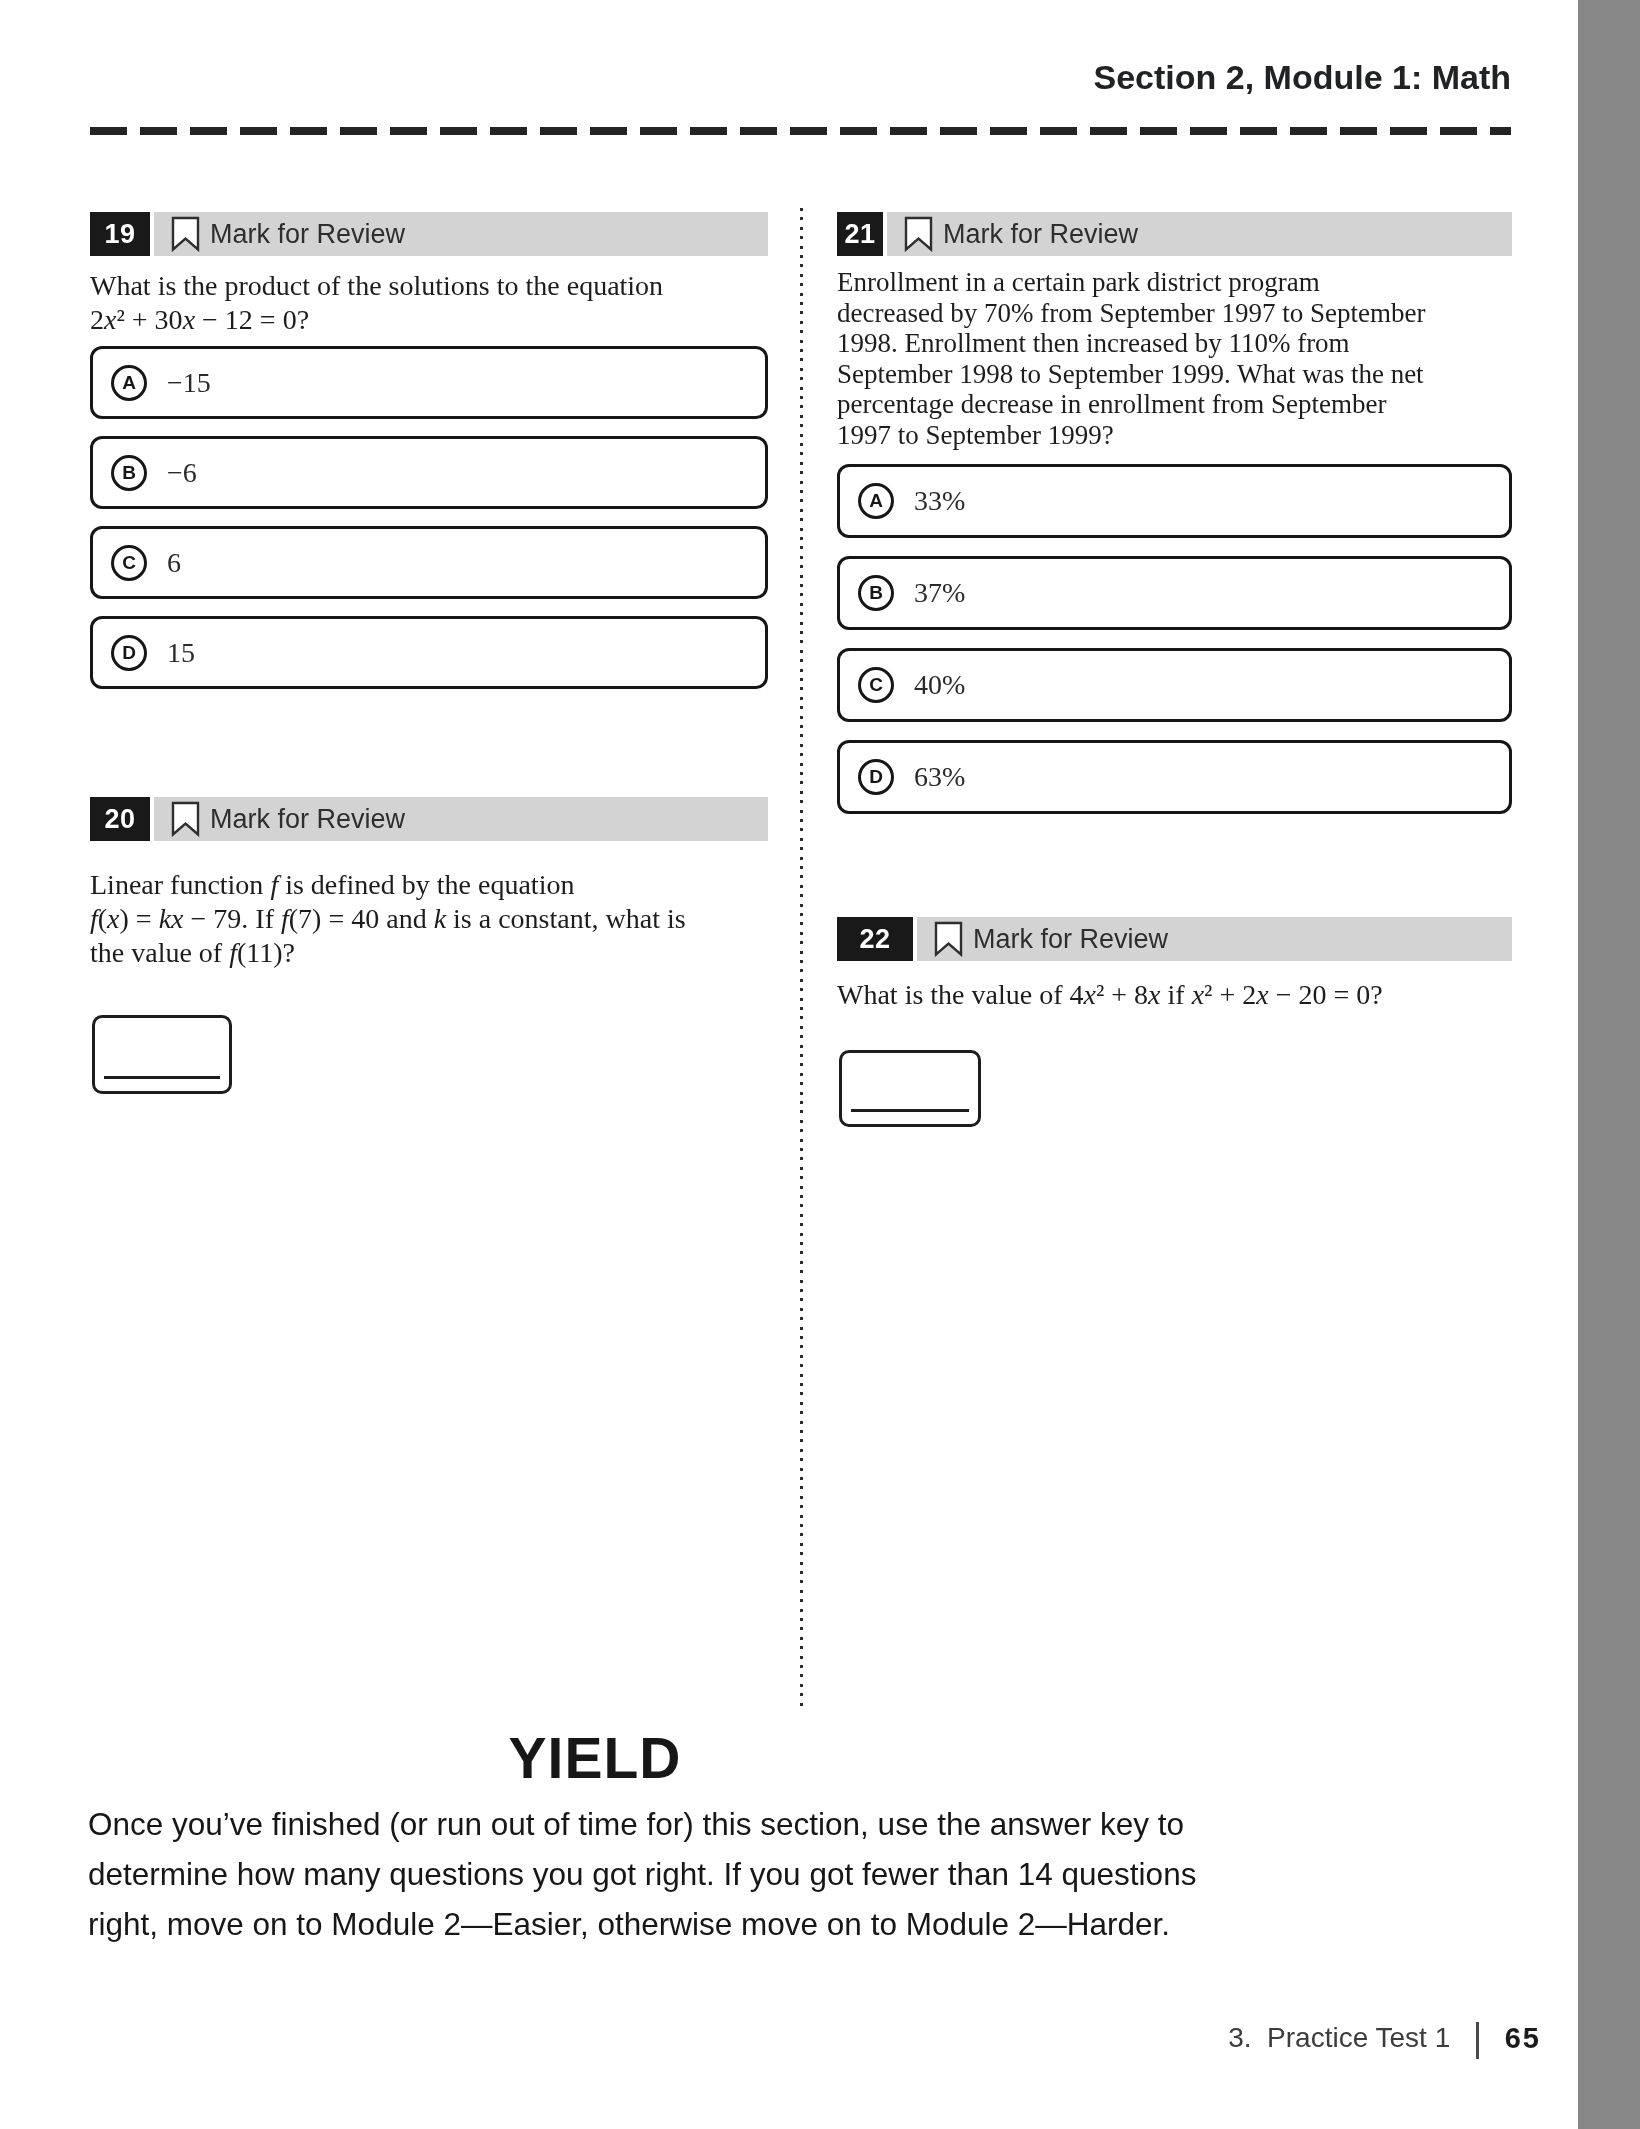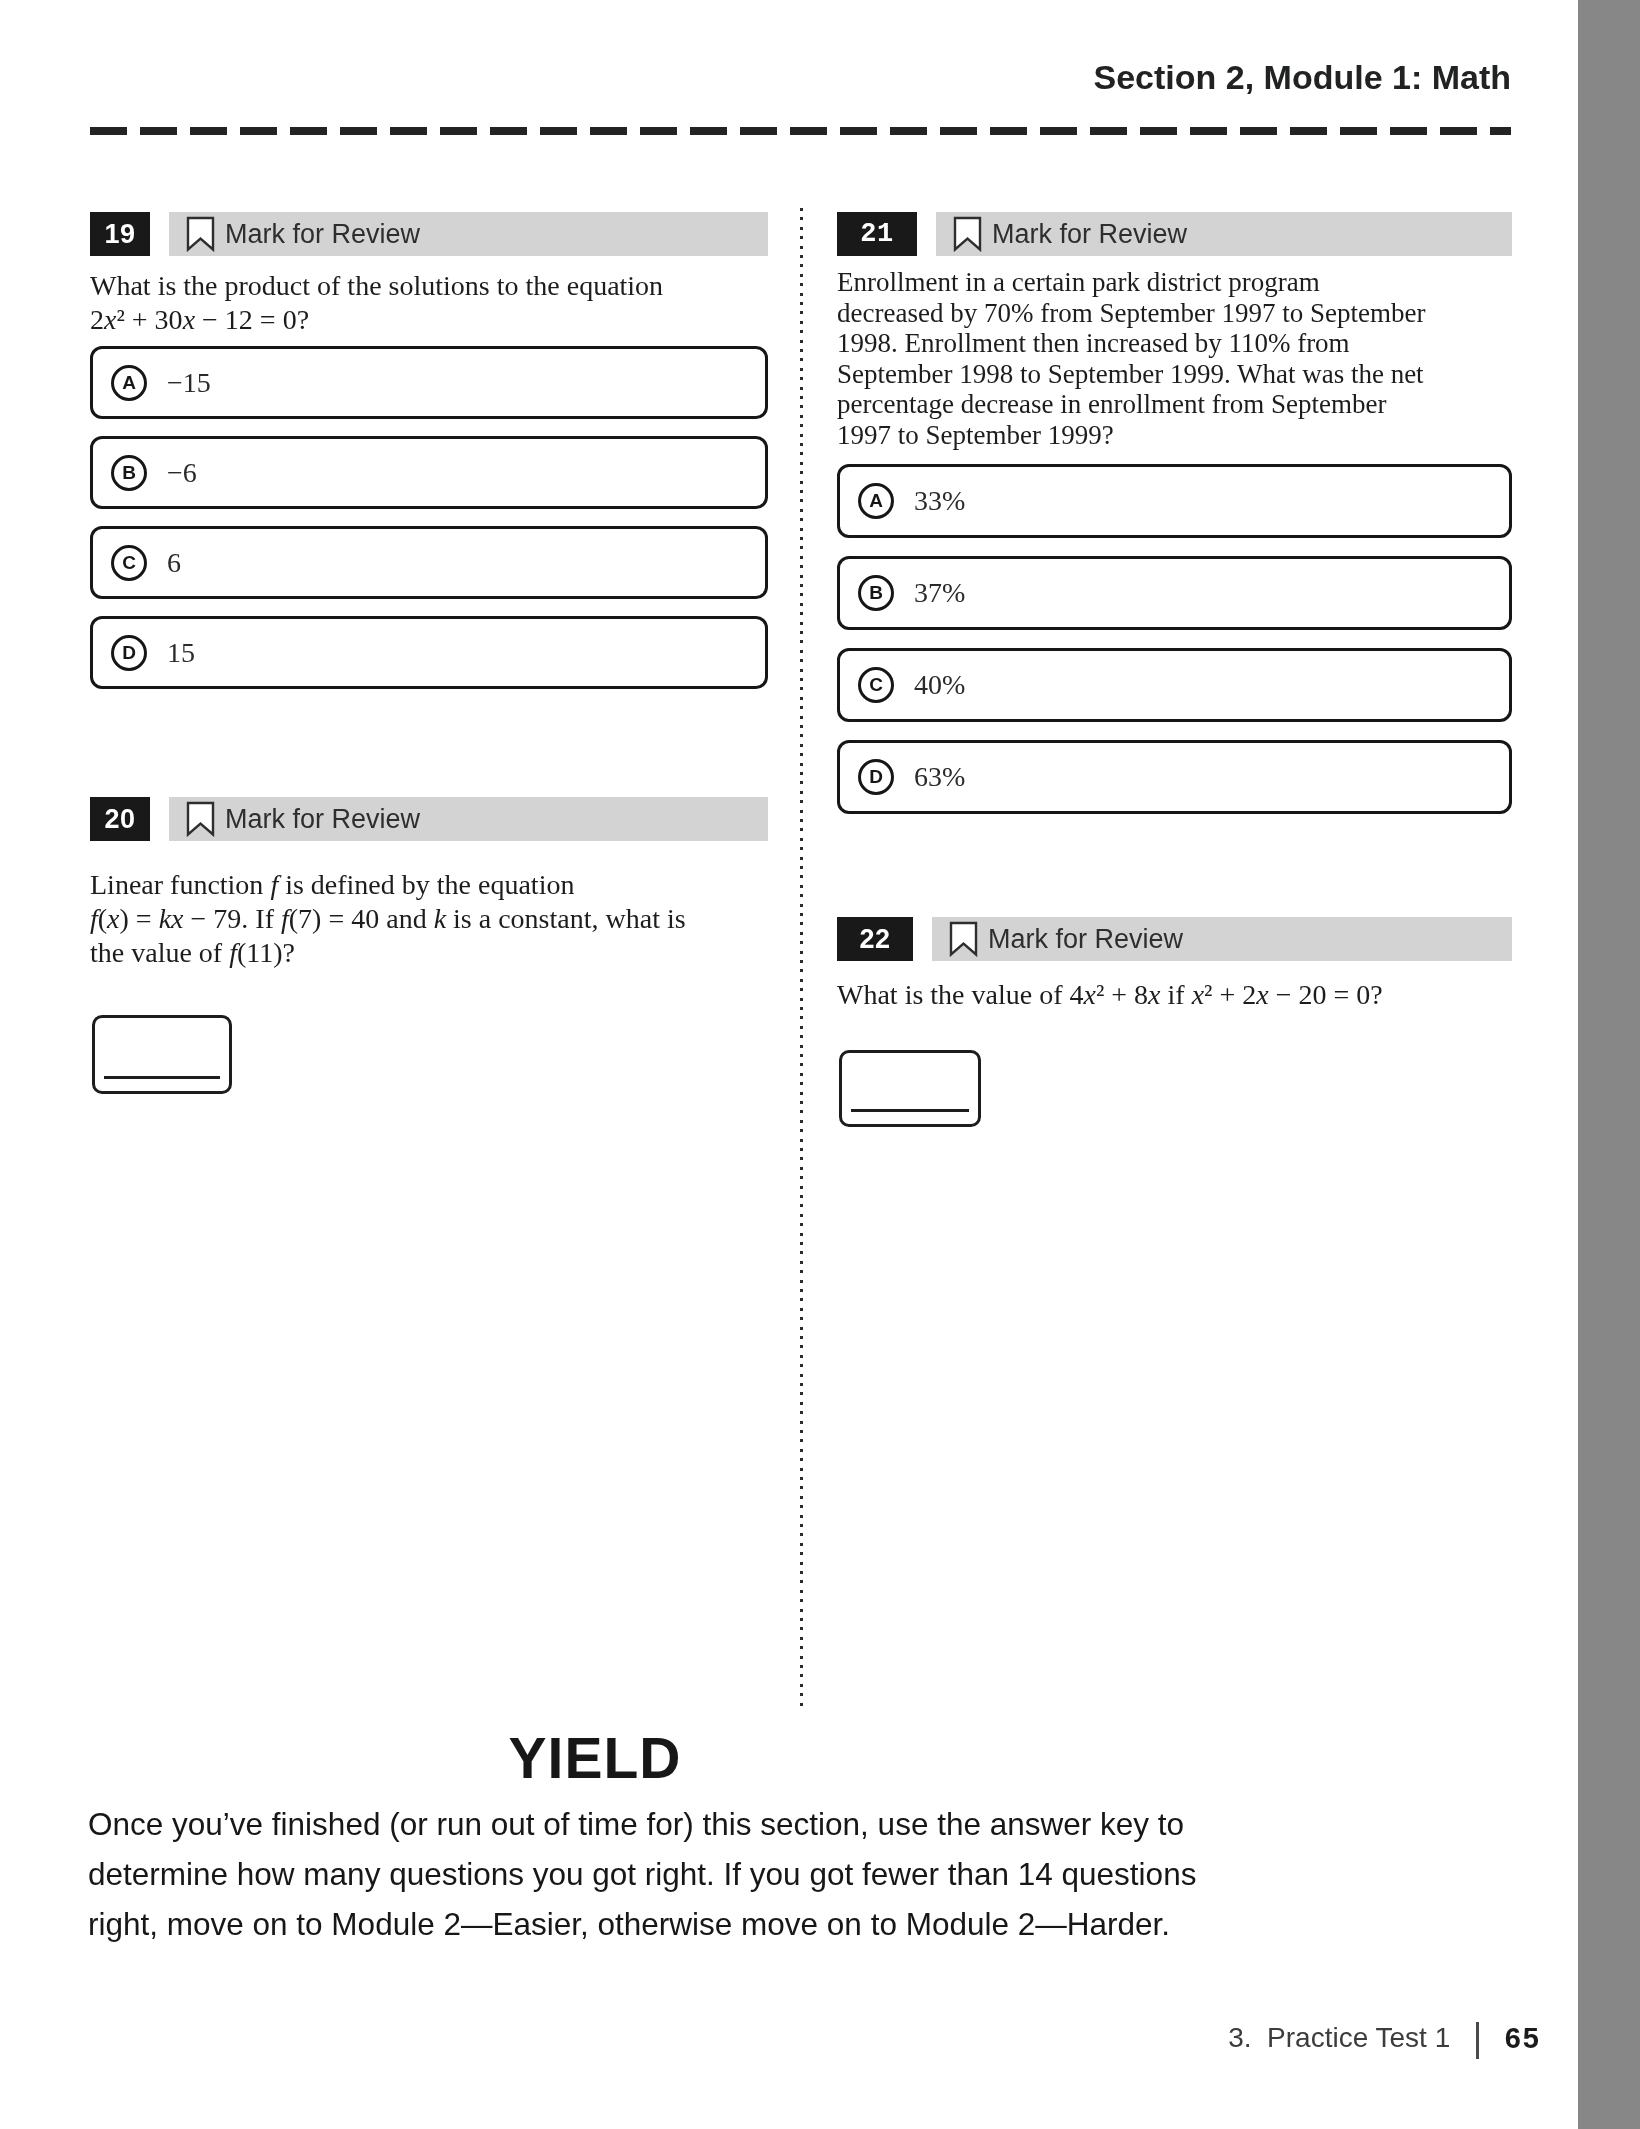--- a/index.html
+++ b/index.html
@@ -20,21 +20,21 @@
 
   .divider-dotted { position: absolute; left: 800px; top: 208px; width: 3px; height: 1498px;
                     background: repeating-linear-gradient(to bottom, #2c2c2c 0 3px, transparent 3px 9.4px); }
 
   .question { position: absolute; }
 
   .q-header { display: flex; height: 44px; }
   .q-num { width: 60px; background: #191919; color: #ffffff; font-weight: 700;
            font-size: 27px; display: flex; align-items: center; justify-content: center;
            letter-spacing: 0.5px; }
-  .q-bar { flex: 1; margin-left: 19px; background: #d3d3d3; display: flex;
+  .q-bar { flex: 1; margin-left: 4px; background: #d3d3d3; display: flex;
            align-items: center; padding-left: 17px; gap: 10px; cursor: pointer; }
   .bookmark { display: block; }
   .q-bar-label { font-size: 27px; font-weight: 500; color: #2e2e2e; }
 
   .q-text { margin-top: 13px;
             font-family: Liberation Serif, serif;
             font-size: 28px; line-height: 34px; color: #1d1d1d; }
   .q-text.tight { margin-top: 11px; font-size: 27px; line-height: 30.5px; }
   .q-text .mi { font-style: italic; }
   .qline { white-space: nowrap; }
@@ -126,21 +126,21 @@
         <div class="qline"><span class="mi">f</span><span>(</span><span class="mi">x</span><span>) = </span><span class="mi">kx</span><span> − 79. If </span><span class="mi">f</span><span>(7) = 40 and </span><span class="mi">k</span><span> is a constant, what is</span></div>
         <div class="qline"><span>the value of </span><span class="mi">f</span><span>(11)?</span></div>
       </div>
     <div class="fr-box" style="margin-top:45px; margin-left:2px; width:140px; height:79px;">
       <div class="fr-line"></div>
     </div>
   </section>
 
   <section class="question" style="left:837px; top:212px; width:675px;">
     <div class="q-header">
-      <div class="q-num" style="width:80px;font-family:Liberation Mono, monospace;">21</div>
+      <div class="q-num" style="width:46px;">21</div>
       <div class="q-bar">
         <svg class="bookmark" width="29" height="36" viewBox="0 0 29 36">
           <path d="M2 2 H27 V33.5 L14.5 22.5 L2 33.5 Z" fill="#ffffff" stroke="#2e2e2e" stroke-width="2.4" stroke-linejoin="miter"></path>
         </svg>
         <span class="q-bar-label">Mark for Review</span>
       </div>
     </div>
     <div class="q-text tight">
         <div class="qline"><span>Enrollment in a certain park district program</span></div>
         <div class="qline"><span>decreased by 70% from September 1997 to September</span></div>

